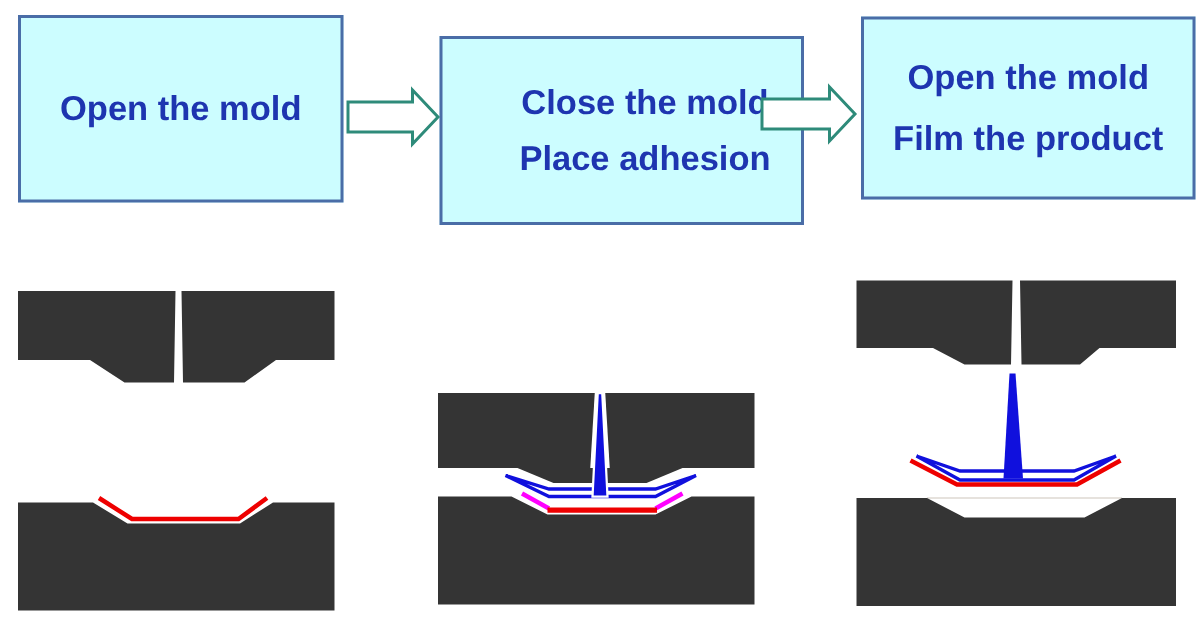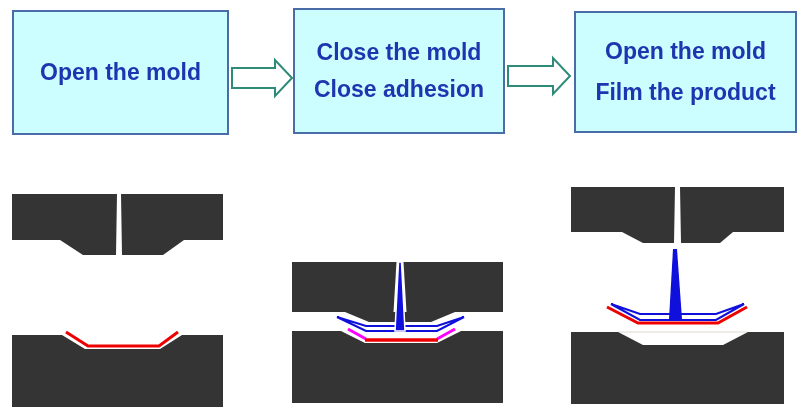--- a/index.html
+++ b/index.html
@@ -14,41 +14,41 @@
     border:2px solid #4a6da7;
     display:flex; flex-direction:column;
     align-items:center; justify-content:center;
     text-align:center;
     color:#1e35b0;
     font-weight:700;
     font-size:23px;
     line-height:1.1;
   }
   #step1 { left:12px;  top:10px; width:213px; height:121px; gap:18px; }
-  #step2 { left:293px; top:8px;  width:208px; height:122px; gap:12px; }
+  #step2 { left:293px; top:24px;  width:208px; height:122px; gap:12px;padding-left:31px; }
   #step3 { left:574px; top:11px; width:219px; height:118px; gap:16px; }
   .flow-arrow { position:absolute; }
   #arrow1 { left:230px; top:57px; }
   #arrow2 { left:505px; top:55px; }
   
   #diagrams { position:absolute; left:0; top:0; }
   .thinline { stroke-width:1; fill:none; }
 </style>
 </head>
 <body>
 
 <div class="canvas">
 
   <div class="flow-box" id="step1">
     <div>Open the mold</div>
   </div>
 
   <div class="flow-box" id="step2">
     <div>Close the mold</div>
-    <div>Close adhesion</div>
+    <div>Place adhesion</div>
   </div>
 
   <div class="flow-box" id="step3">
     <div>Open the mold</div>
     <div>Film the product</div>
   </div>
 
   <svg class="flow-arrow" id="arrow1" width="64" height="42">
     <polygon points="2,11 45,11 45,3 62,21 45,39 45,31 2,31" fill="#ffffff" stroke-width="2" stroke-linejoin="miter" stroke="#2e8b7a"></polygon>
   </svg>

